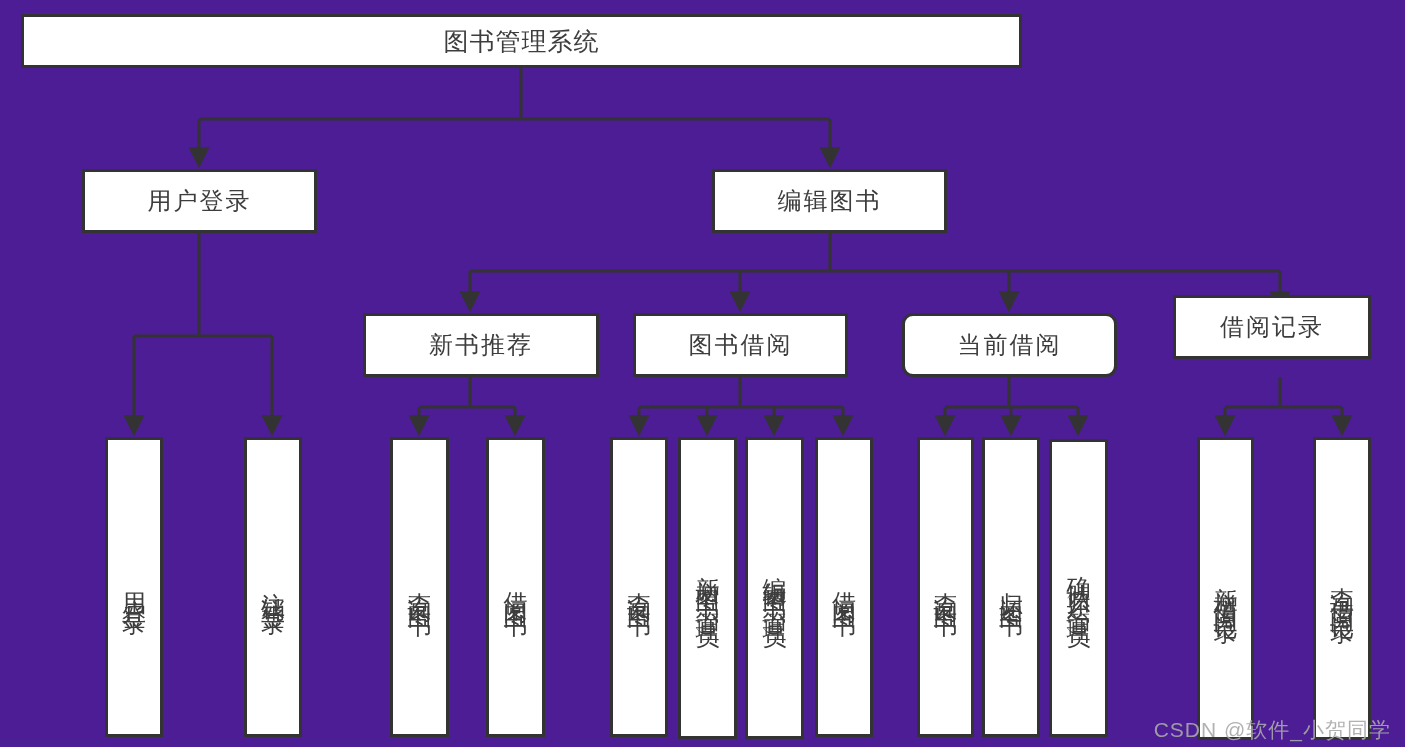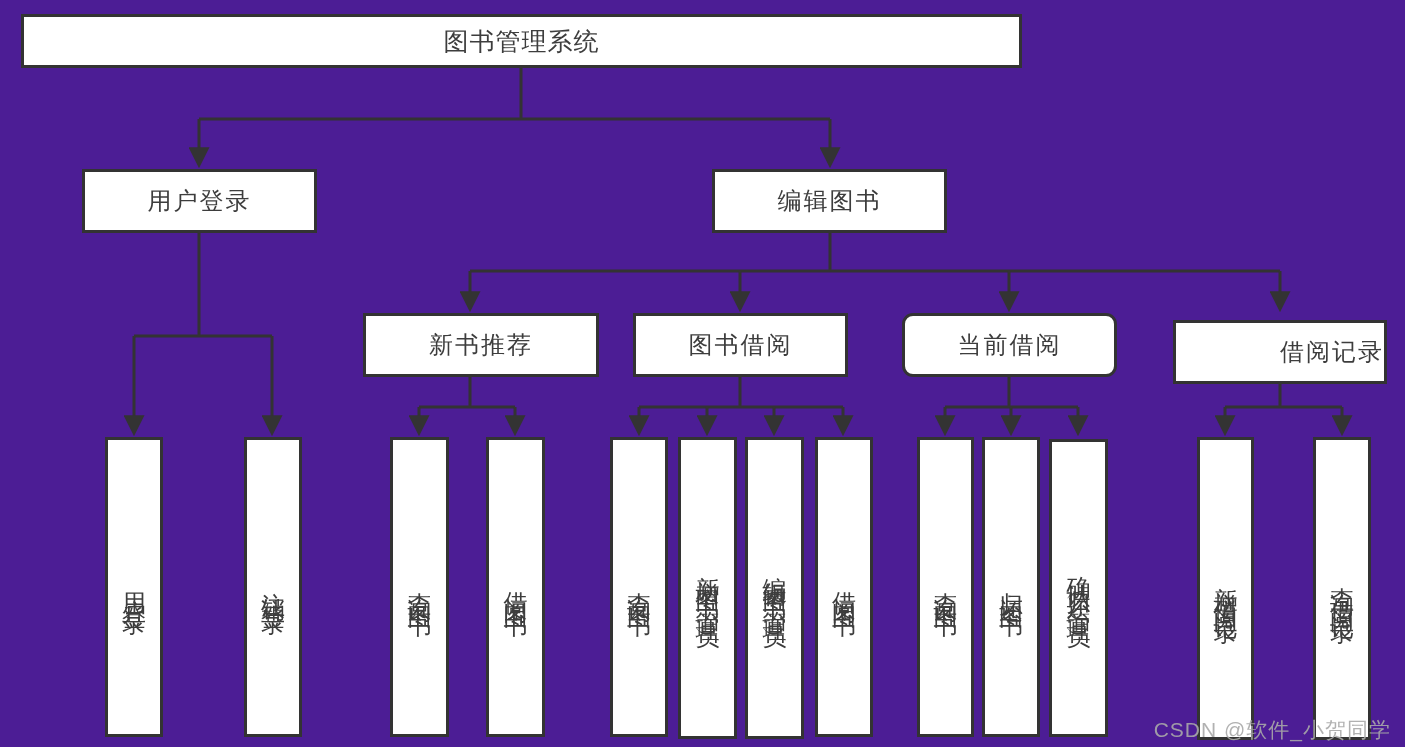--- a/index.html
+++ b/index.html
@@ -120,21 +120,21 @@
 
   <div class="node hnode" style="left:363px; top:313px; width:236px; height:64px;">
     <span>新书推荐</span>
   </div>
   <div class="node hnode" style="left:633px; top:313px; width:215px; height:64px;">
     <span>图书借阅</span>
   </div>
   <div class="node hnode" style="left:902px; top:313px; width:215px; height:64px;border-radius:11px;">
     <span>当前借阅</span>
   </div>
-  <div class="node hnode" style="left:1173px; top:320px; width:214px; height:64px;justify-content:flex-end;">
+  <div class="node hnode" style="left:1173px; top:295px; width:198px; height:64px;">
     <span>借阅记录</span>
   </div>
 
   <div class="node vnode" style="left:105px; top:437px; width:58px; height:300px;">
     <span class="vtext">用户登录</span>
   </div>
   <div class="node vnode" style="left:244px; top:437px; width:58px; height:300px;">
     <span class="vtext">注销登录</span>
   </div>
 

